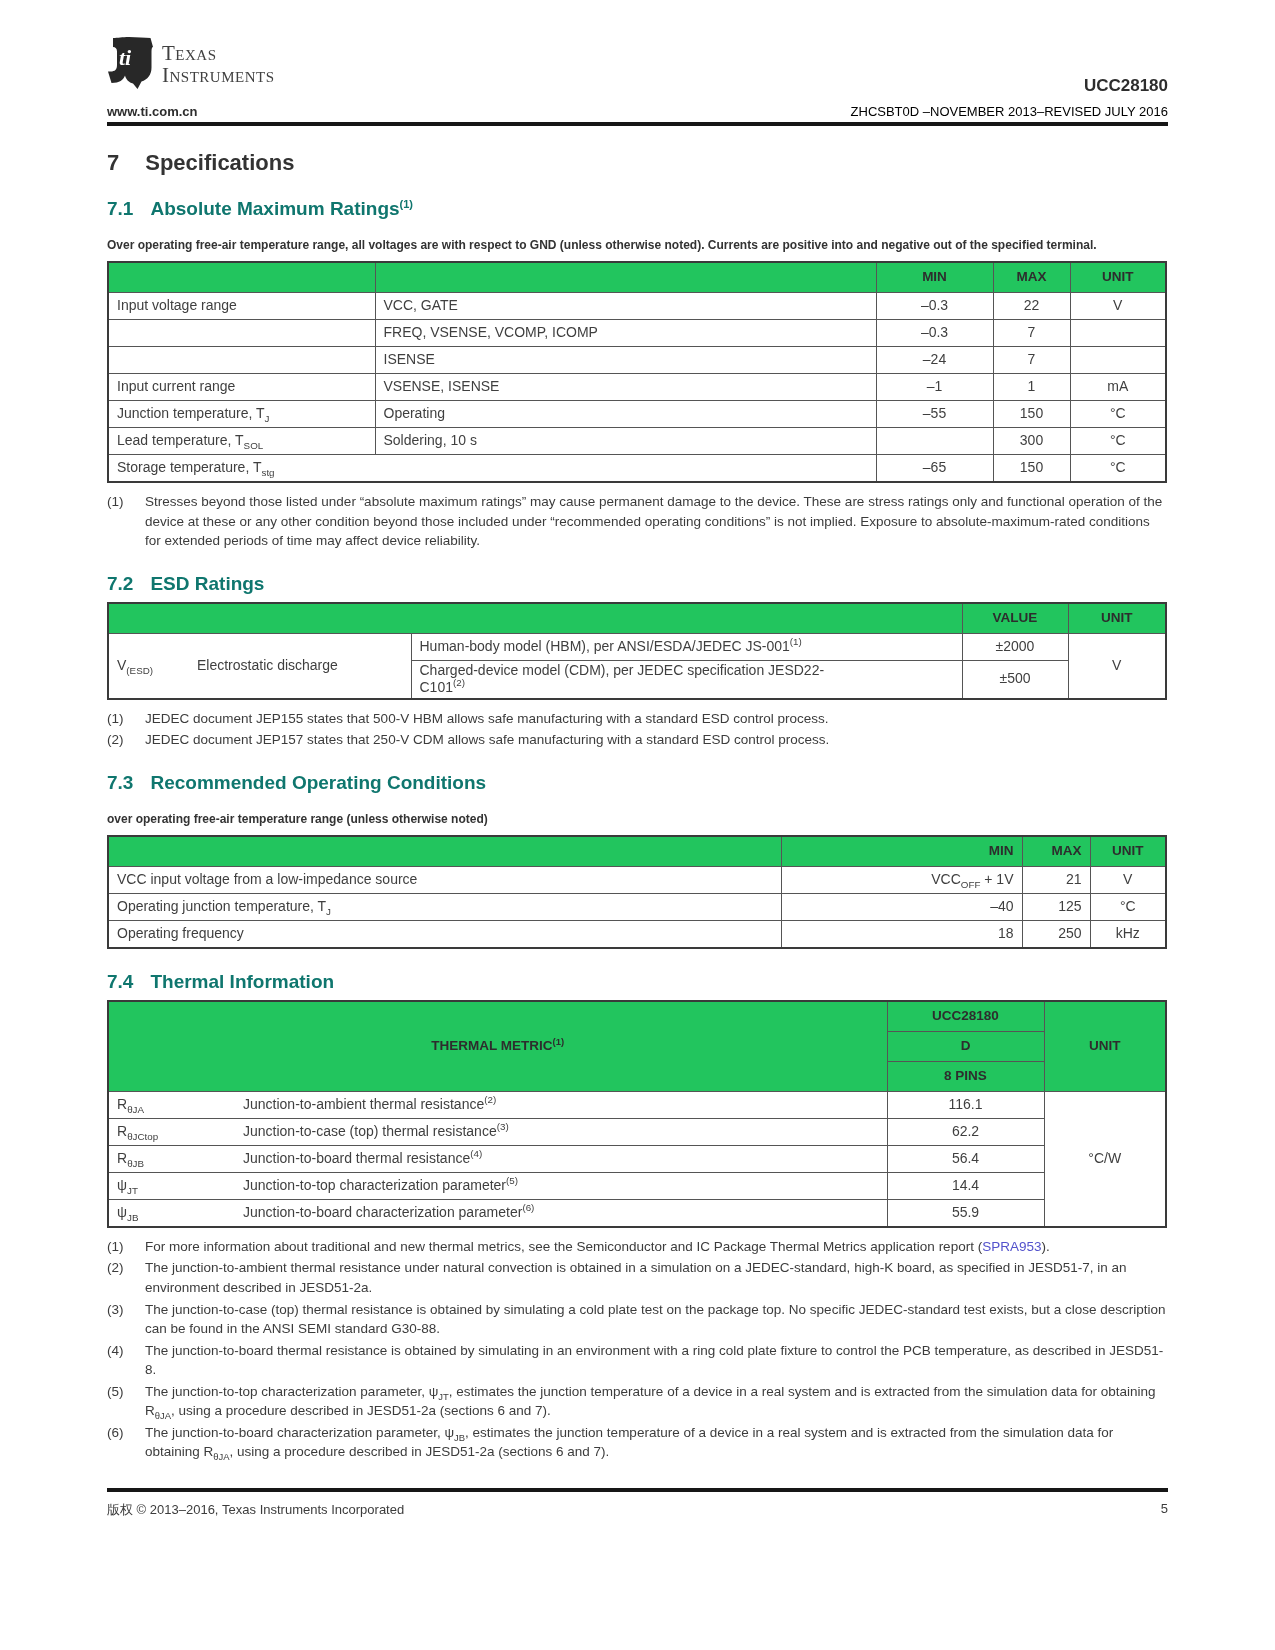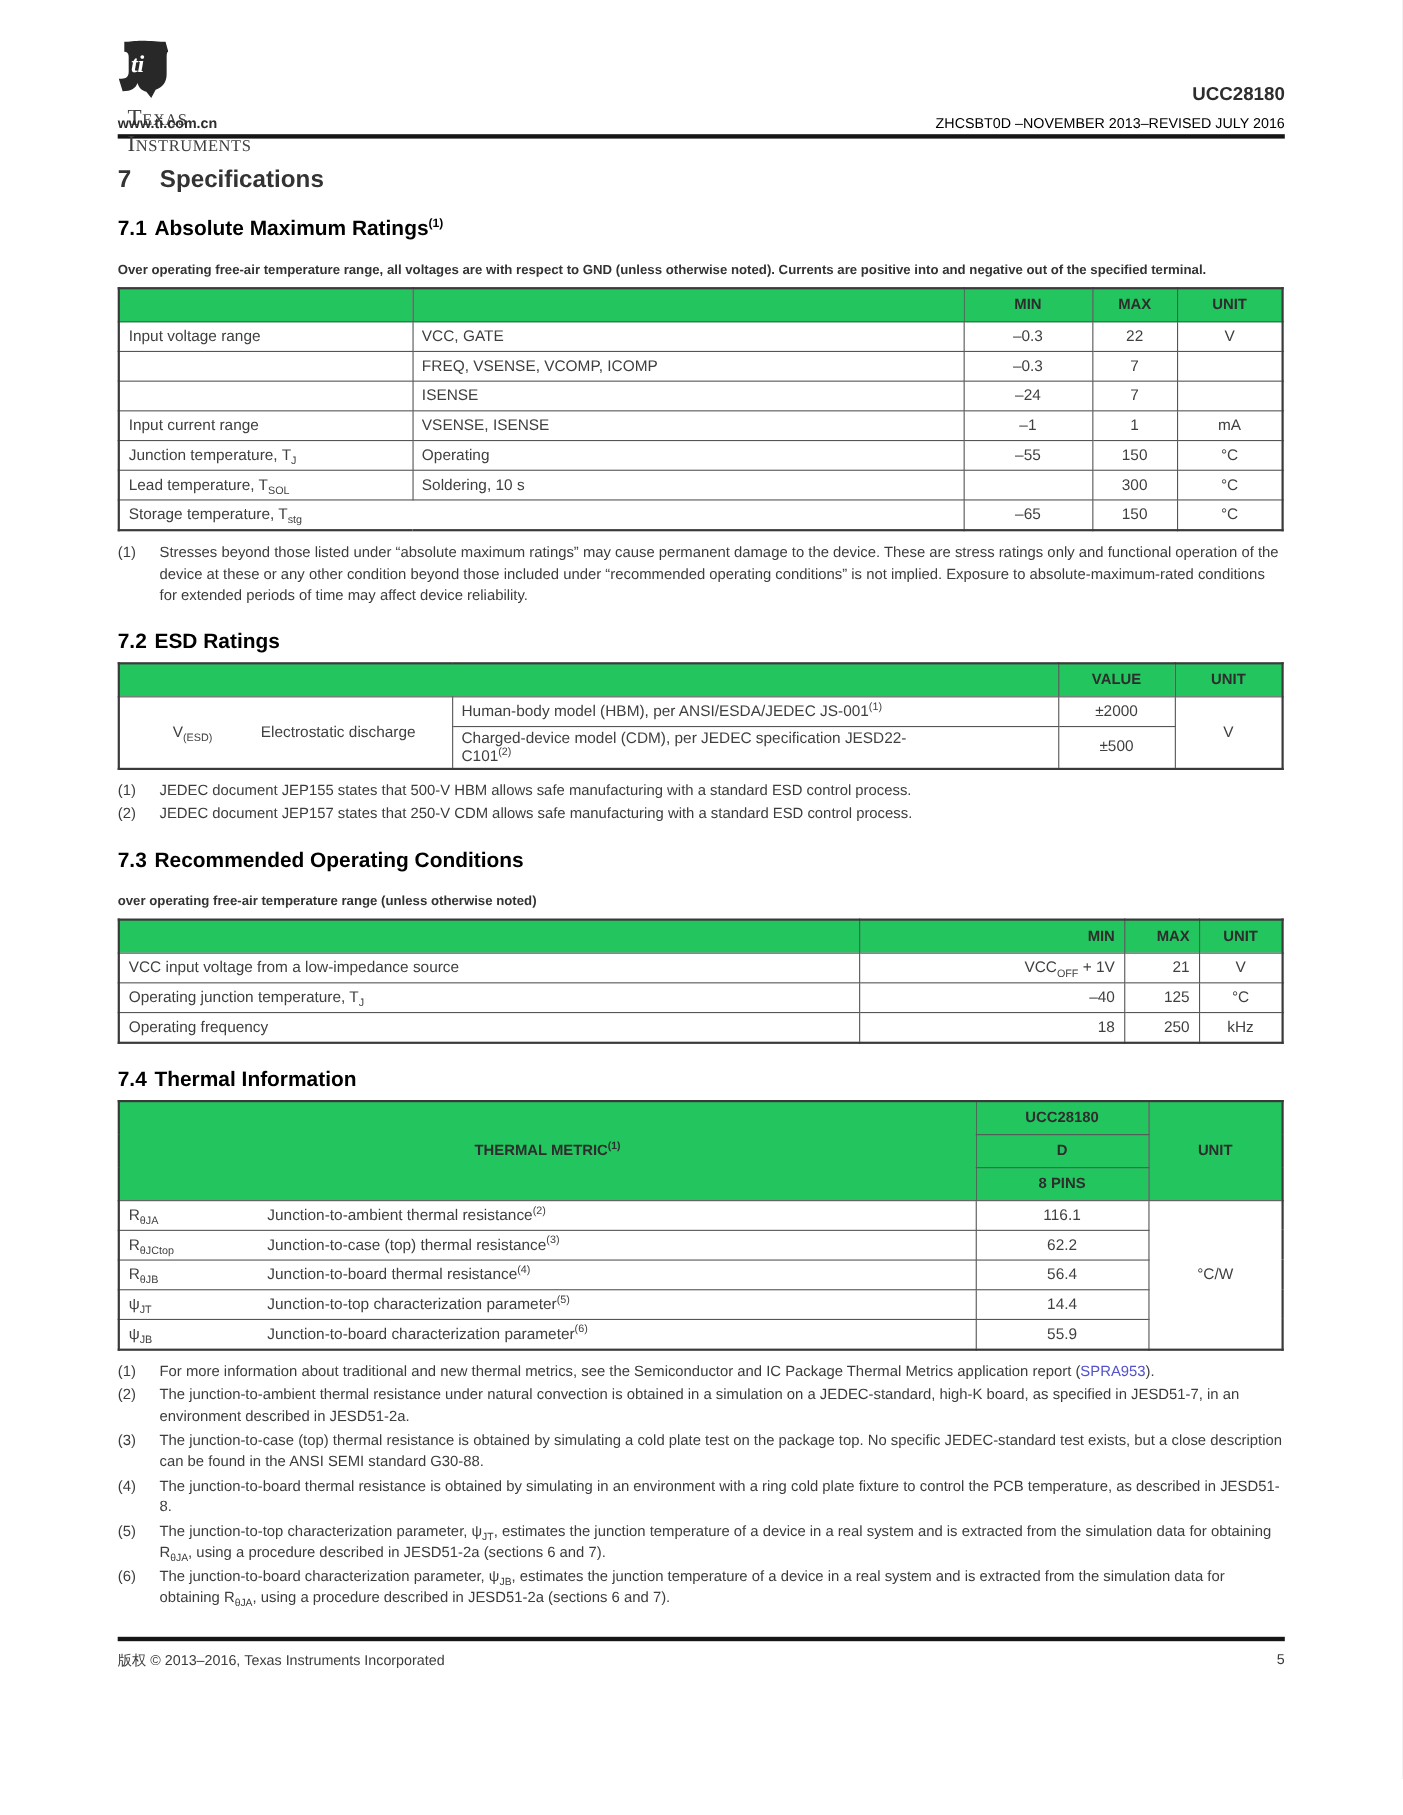--- a/index.html
+++ b/index.html
@@ -3,44 +3,44 @@
 <meta charset="utf-8">
 <style>
   html,body{margin:0;padding:0;background:#e8e8e8;}
   .page{
     position:relative;width:1275px;height:1650px;margin:0 auto;background:#ffffff;
     font-family:"Liberation Sans", sans-serif;color:#3c3c3c;box-sizing:border-box;
     padding:36px 107px 0 107px;overflow:hidden;
   }
   
   .masthead{position:relative;}
-  .logo-row{display:flex;align-items:flex-start;height:58px;flex-direction:column;}
+  .logo-row{display:flex;align-items:flex-start;height:58px;}
   .bug{display:inline-block;width:46px;height:54px;}
   .brand{margin-left:9px;margin-top:6px;font-family:"Liberation Serif", serif;color:#404040;}
   .brand-line{display:block;line-height:1.05;font-size:15px;letter-spacing:0.5px;}
   .brand-line::first-letter{font-size:21px;}
   .part-number{position:absolute;right:0;top:40px;font-weight:bold;font-size:17px;color:#2d2d2d;}
   .site-row{display:flex;justify-content:space-between;align-items:flex-end;margin-top:10px;font-size:13px;}
   .site{font-weight:bold;color:#2d2d2d;text-decoration:none;cursor:pointer;}
   .docline{color:#000000;}
   .top-rule{height:4px;background:#161616;margin-top:3px;}
   
   .sec-h1{display:flex;gap:26px;font-size:22px;font-weight:bold;color:#333;margin:24px 0 0 0;}
-  .sec-h2{display:flex;gap:7px;font-size:19px;font-weight:bold;color:#000000;margin:22px 0 0 0;}
+  .sec-h2{display:flex;gap:17px;font-size:19px;font-weight:bold;color:#0f766e;margin:22px 0 0 0;}
   .sec-h2 sup, .sec-h1 sup{font-size:58%;}
   .intro{font-size:12px;font-weight:bold;margin-top:16px;line-height:1.5;color:#333;max-width:1030px;}
   
   table.t{border-collapse:collapse;table-layout:fixed;margin-top:7px;border:2px solid #3a3a3a;}
   .t td{border:1px solid #555;padding:1px 8px;font-size:14px;height:24px;color:#3f3f3f;line-height:1.25;}
   .t thead td{height:27px;}
   .t td.hdr{background:#22c55e;font-weight:bold;font-size:13.5px;color:#2d2d2d;}
   .c{text-align:center;} .r{text-align:right;} 
   sub{font-size:70%;line-height:0;} sup{font-size:70%;line-height:0;}
   .t1,.t3{width:1058px;} .t2{width:1058px;} .t4{width:1058px;}
-  .esd-sym{display:inline-block;width:80px;margin-left:40px;}
+  .esd-sym{display:inline-block;width:80px;}
   .th-sym{display:inline-block;width:126px;}
   .doclink{color:#5352cc;text-decoration:none;cursor:pointer;}
   
   .fnotes{margin-top:9px;}
   .fn{display:flex;font-size:13.5px;line-height:1.45;color:#3c3c3c;margin-top:2px;}
   .fn .num{flex:0 0 38px;}
   .fn .txt{flex:1;}
   
   .footer{position:absolute;left:107px;right:107px;top:1488px;}
   .footer-rule{height:4px;background:#161616;}

